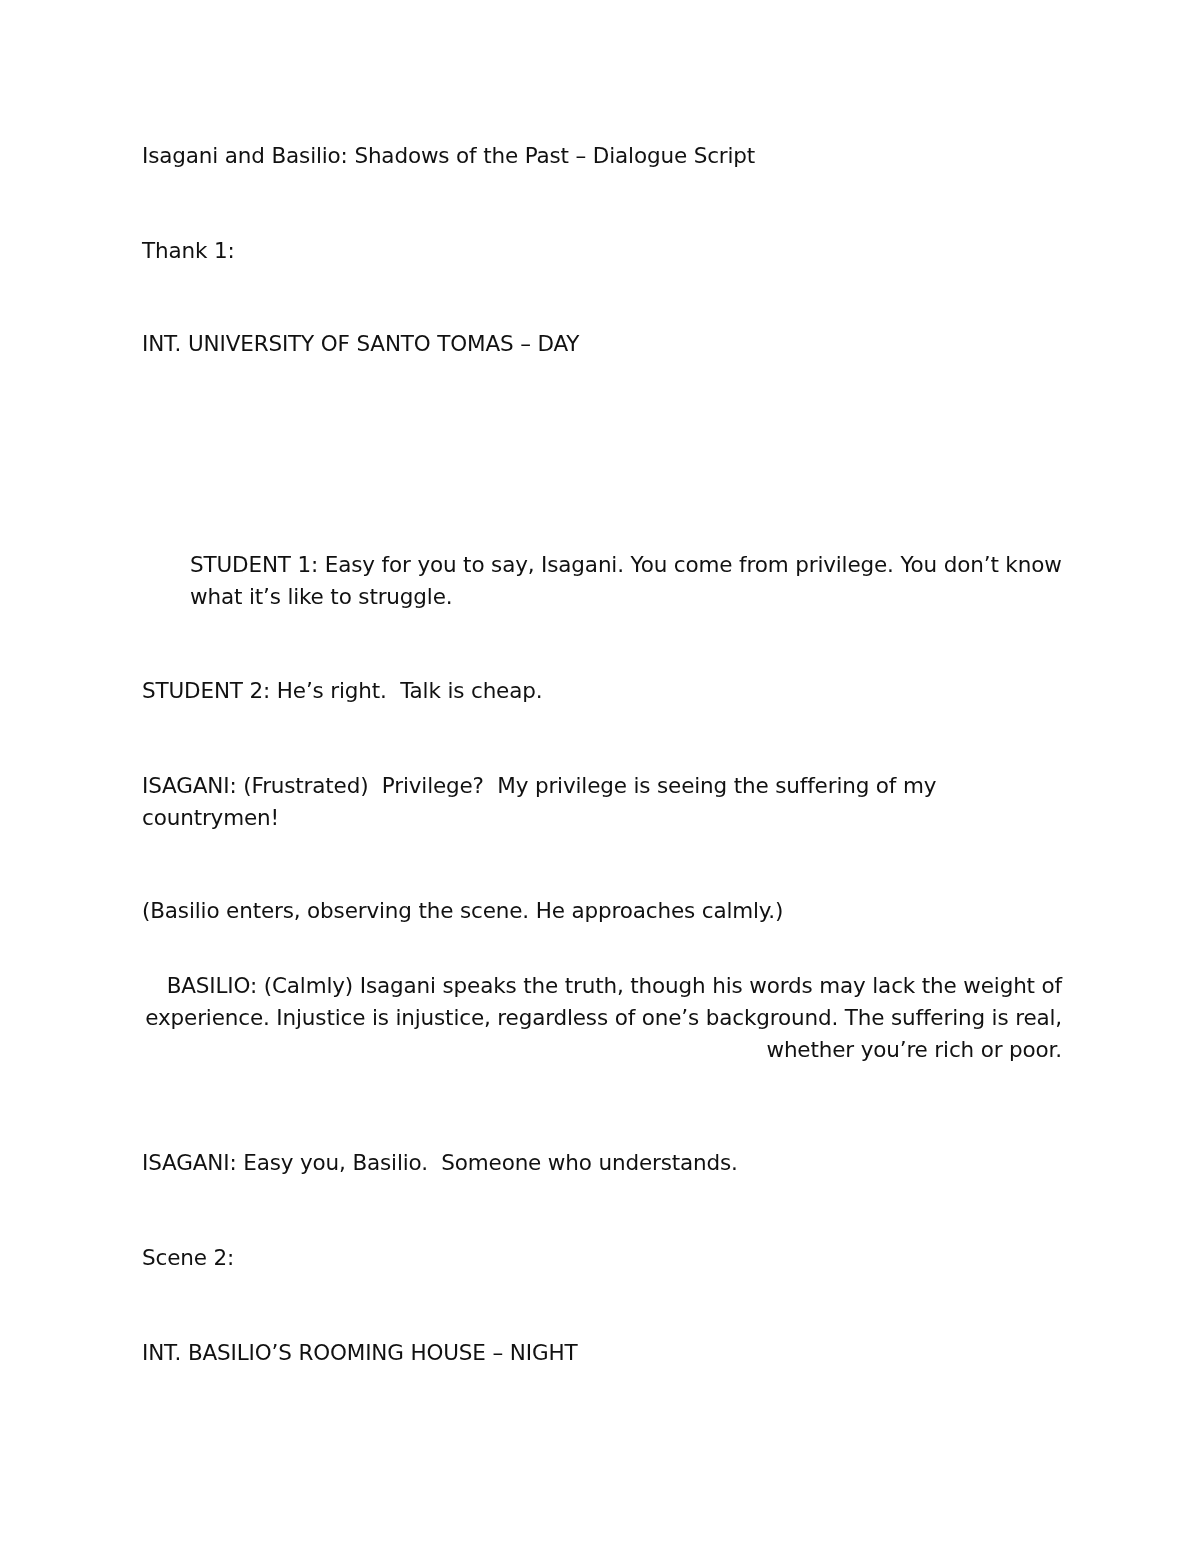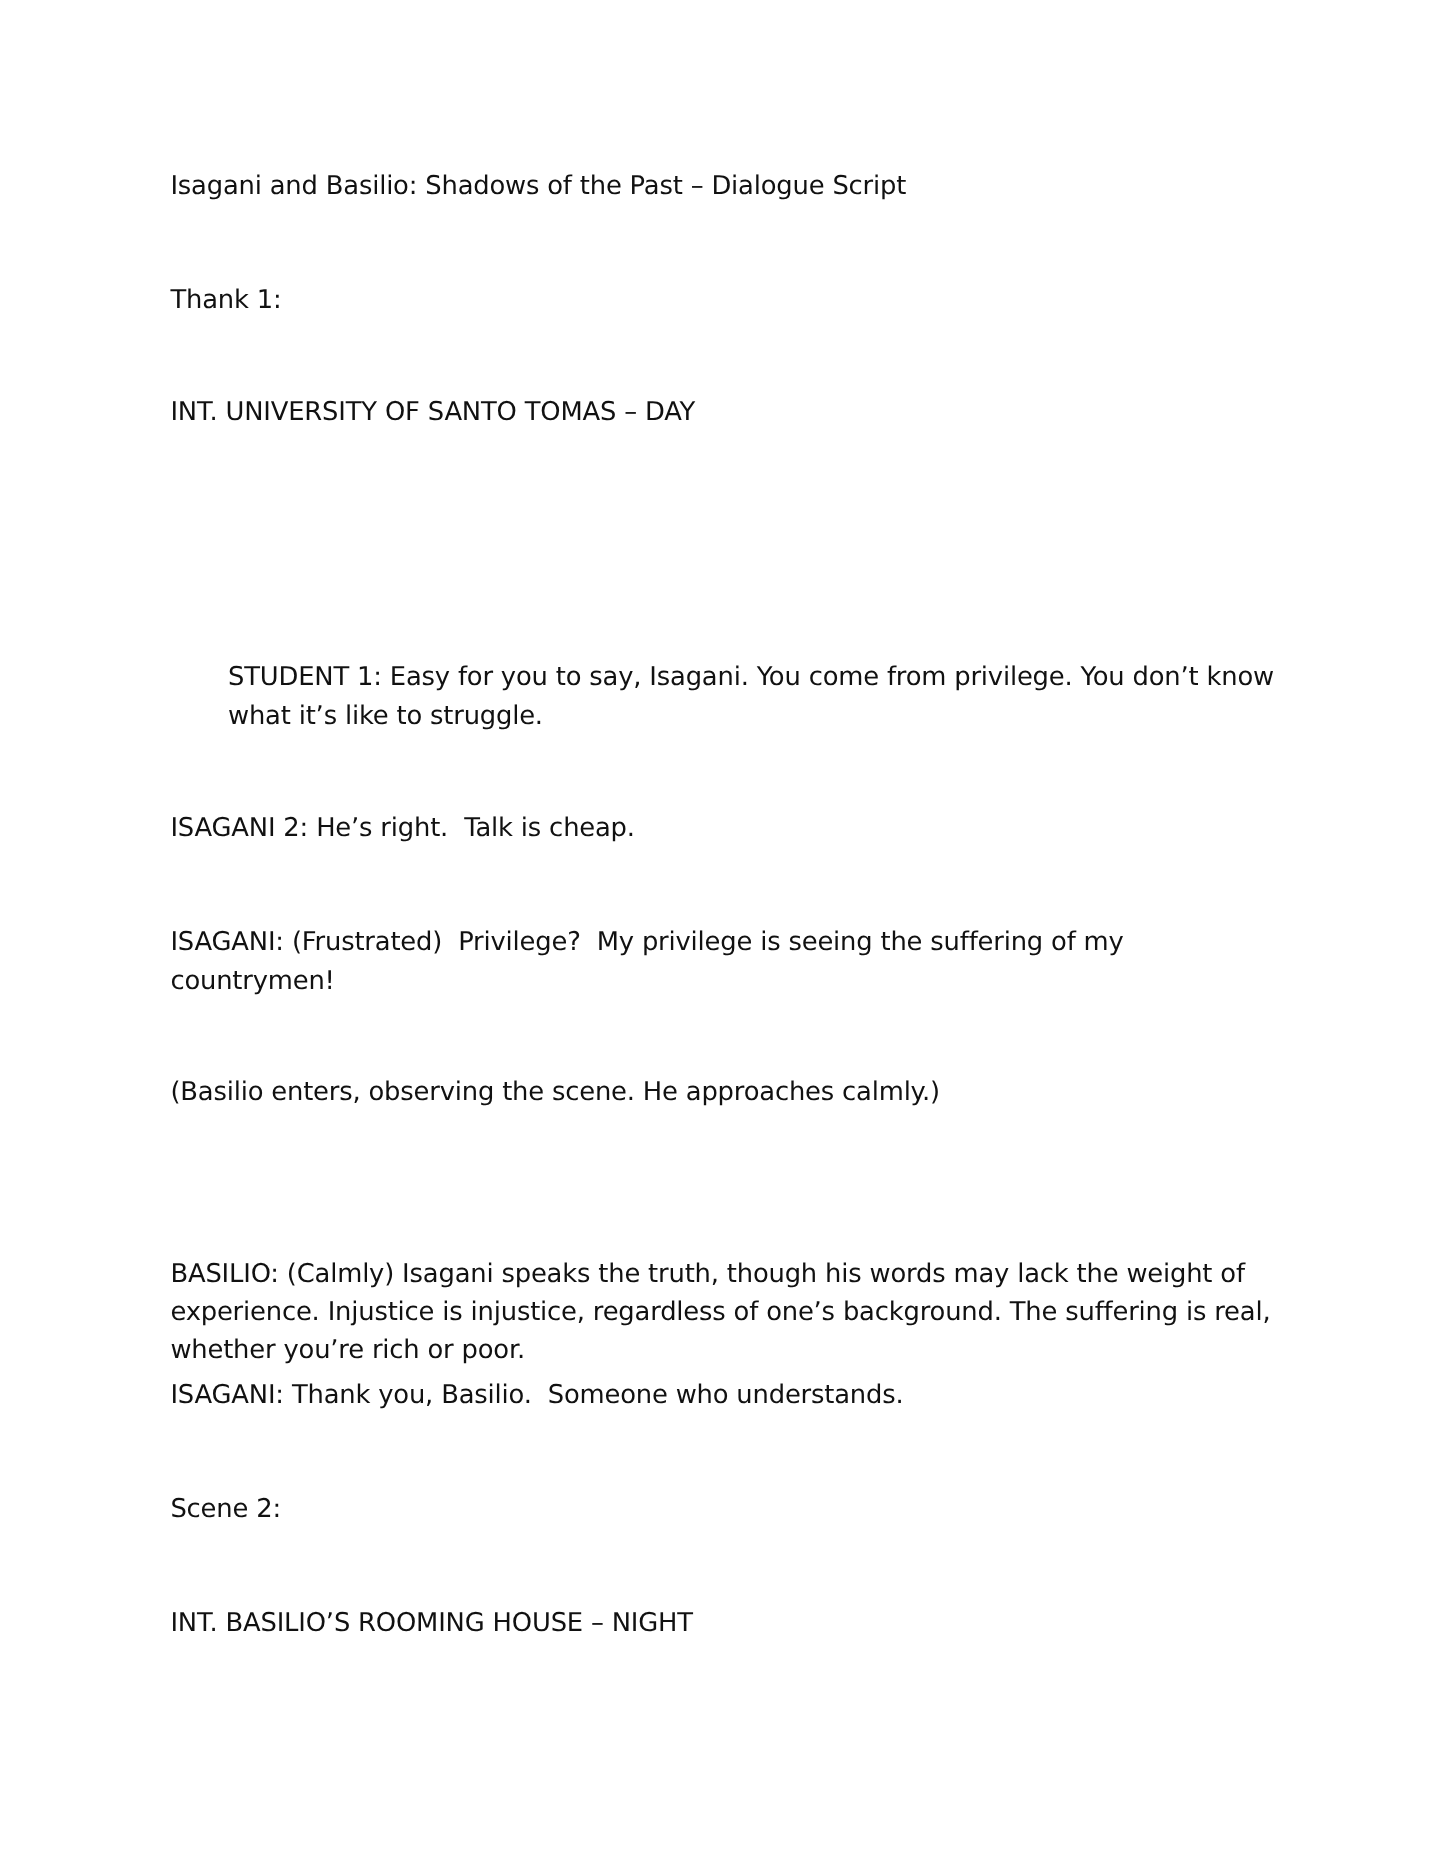--- a/index.html
+++ b/index.html
@@ -36,20 +36,20 @@
     }
   </style>
 </head>
 <body>
 
 <div class="page">
   <p class="para" style="top:140px;">Isagani and Basilio: Shadows of the Past – Dialogue Script</p>
   <p class="para" style="top:235px;">Thank 1:</p>
   <p class="para" style="top:328px;">INT. UNIVERSITY OF SANTO TOMAS – DAY</p>
   <p class="para" style="top:549px;margin-left:48px;">STUDENT 1: Easy for you to say, Isagani. You come from privilege. You don’t know what it’s like to struggle.</p>
-  <p class="para" style="top:675px;">ISAGANI 2: He’s right.  Talk is cheap.</p>
+  <p class="para" style="top:675px;">STUDENT 2: He’s right.  Talk is cheap.</p>
   <p class="para" style="top:770px;">ISAGANI: (Frustrated)  Privilege?  My privilege is seeing the suffering of my countrymen!</p>
   <p class="para" style="top:895px;">(Basilio enters, observing the scene. He approaches calmly.)</p>
-  <p class="para" style="top:1046px;">BASILIO: (Calmly) Isagani speaks the truth, though his words may lack the weight of experience. Injustice is injustice, regardless of one’s background. The suffering is real, whether you’re rich or poor.</p>
-  <p class="para" style="top:1147px;">ISAGANI: Thank you, Basilio.  Someone who understands.</p>
+  <p class="para" style="top:970px;text-align:right;">BASILIO: (Calmly) Isagani speaks the truth, though his words may lack the weight of experience. Injustice is injustice, regardless of one’s background. The suffering is real, whether you’re rich or poor.</p>
+  <p class="para" style="top:1147px;">ISAGANI: Easy you, Basilio.  Someone who understands.</p>
   <p class="para" style="top:1242px;">Scene 2:</p>
   <p class="para" style="top:1337px;">INT. BASILIO’S ROOMING HOUSE – NIGHT</p>
 </div>
 
 </body></html>

